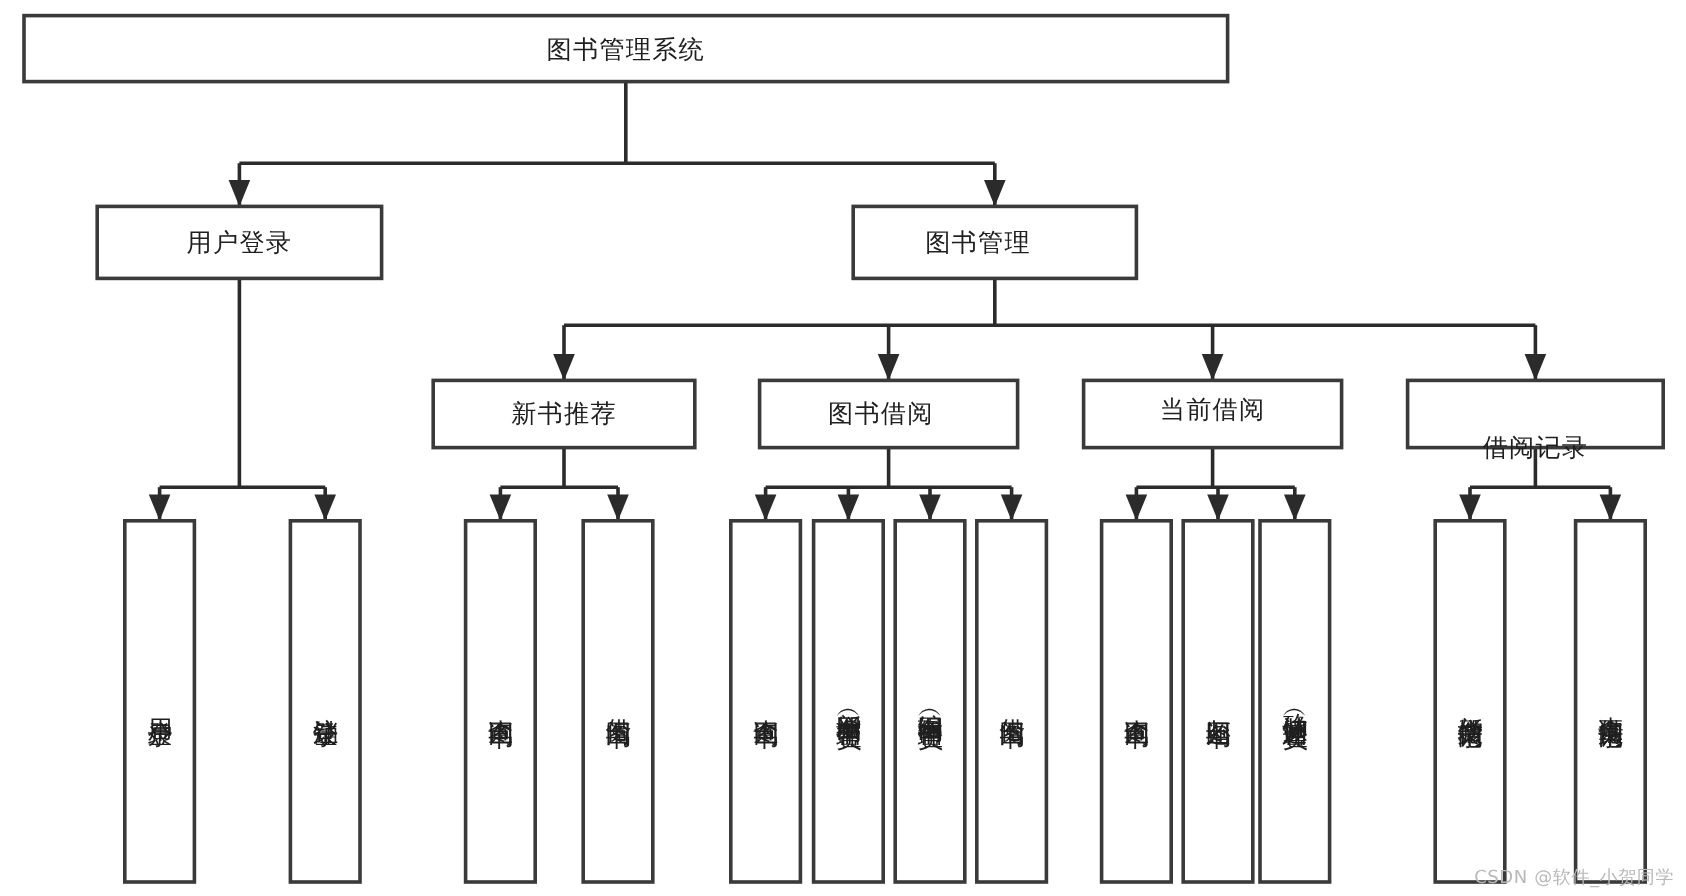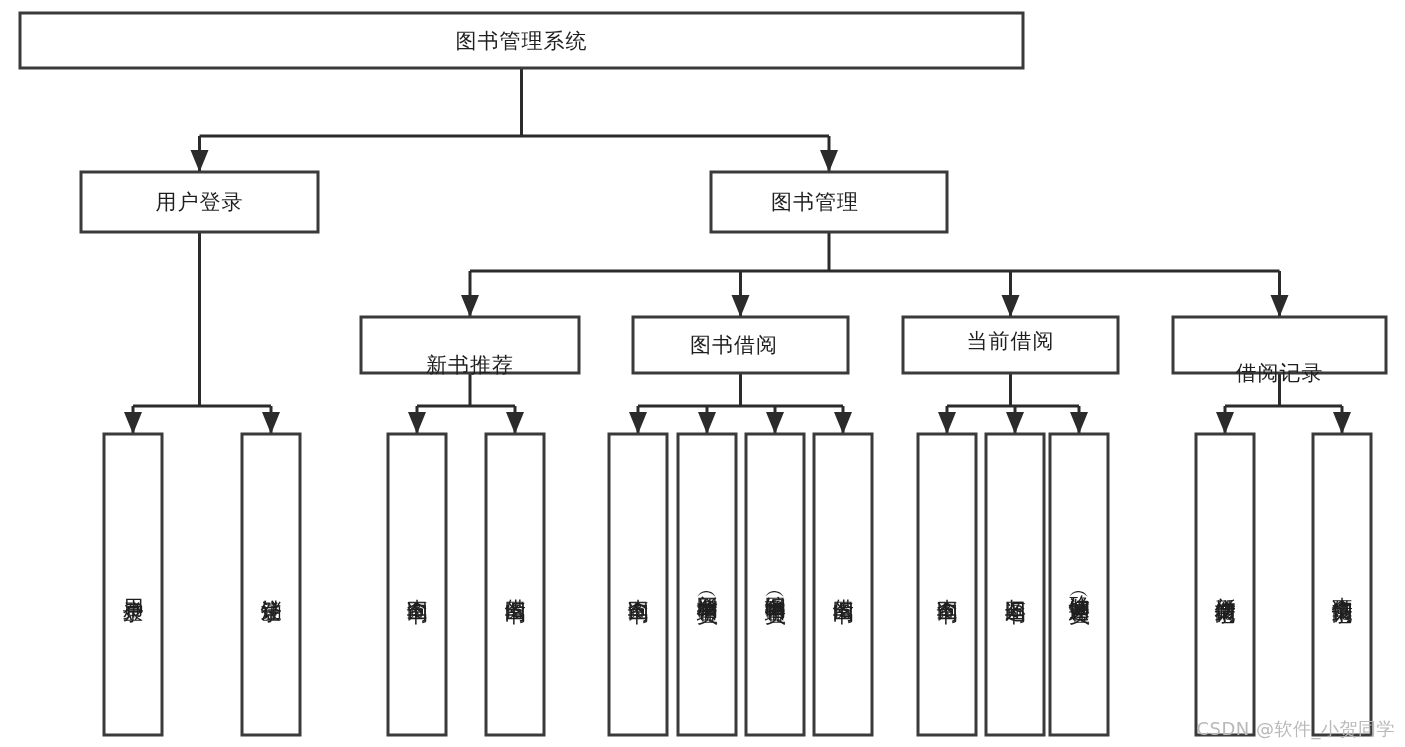--- a/index.html
+++ b/index.html
@@ -46,21 +46,21 @@
     font-size:21px;
     color:#1f1f1f;
     pointer-events:none;
     white-space:nowrap;
     letter-spacing:1px;
   }
   #watermark{
     position:absolute;
     right:10px;
     bottom:6px;
-    font-size:18px;
+    font-size:15px;
     color:#b9b9b9;
     font-family:"DejaVu Sans","Liberation Sans",sans-serif;
     letter-spacing:0.5px;
     pointer-events:none;
     white-space:nowrap;
   }
 </style>
 </head>
 <body>
 
@@ -140,21 +140,21 @@
         <rect x="986" y="434" width="58" height="301" class="node-box"></rect>
         <rect x="1050" y="434" width="58" height="301" class="node-box"></rect>
         <rect x="1196" y="434" width="58" height="301" class="node-box"></rect>
         <rect x="1313" y="434" width="58" height="301" class="node-box"></rect>
       </g>
   </svg>
   <div id="labels-layer">
       <div class="hlabel-wrap" style="left: 20px; top: 13px; width: 1003px; height: 55px;">图书管理系统</div>
       <div class="hlabel-wrap" style="left: 81px; top: 172px; width: 237px; height: 60px;">用户登录</div>
       <div class="hlabel-wrap" style="left: 711px; top: 172px; width: 208px; height: 60px;">图书管理</div>
-      <div class="hlabel-wrap" style="left: 361px; top: 317px; width: 218px; height: 56px; margin-top: 20px;">新书推荐</div>
+      <div class="hlabel-wrap" style="left: 361px; top: 317px; width: 218px; height: 56px;">新书推荐</div>
       <div class="hlabel-wrap" style="left: 633px; top: 317px; width: 202px; height: 56px;">图书借阅</div>
       <div class="hlabel-wrap" style="left: 903px; top: 317px; width: 215px; height: 48px;">当前借阅</div>
       <div class="hlabel-wrap" style="left: 1173px; top: 317px; width: 213px; height: 56px; margin-top: 28px;">借阅记录</div>
       <div class="vlabel-wrap" style="left: 104px; top: 434px; width: 58px; height: 301px;">用户登录</div>
       <div class="vlabel-wrap" style="left: 242px; top: 434px; width: 58px; height: 301px;">注销登录</div>
       <div class="vlabel-wrap" style="left: 388px; top: 434px; width: 58px; height: 301px;">查询图书</div>
       <div class="vlabel-wrap" style="left: 486px; top: 434px; width: 58px; height: 301px;">借阅图书</div>
       <div class="vlabel-wrap" style="left: 609px; top: 434px; width: 58px; height: 301px;">查询图书</div>
       <div class="vlabel-wrap" style="left: 678px; top: 434px; width: 58px; height: 301px;">新增图书（管理员）</div>
       <div class="vlabel-wrap" style="left: 746px; top: 434px; width: 58px; height: 301px;">编辑图书（管理员）</div>

